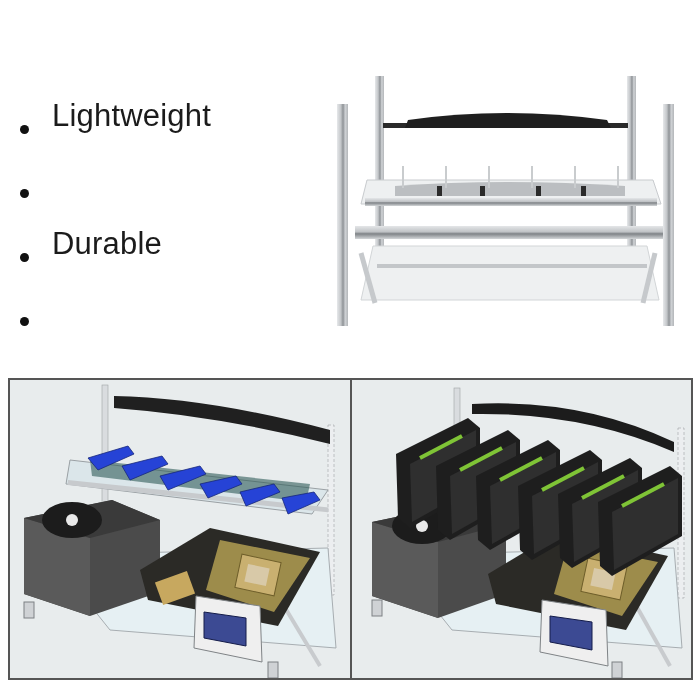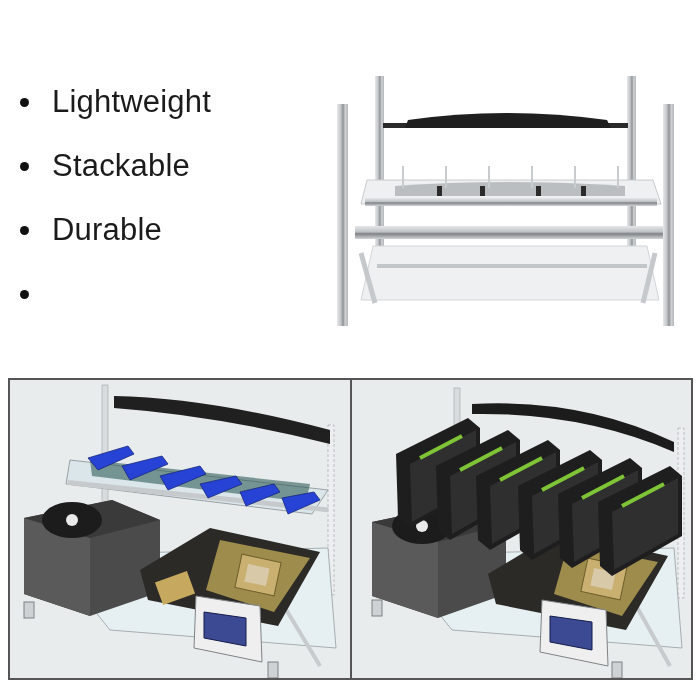--- a/index.html
+++ b/index.html
@@ -1,37 +1,36 @@
 <!DOCTYPE html>
 <html><head>
 <meta charset="utf-8">
 <style>
   html,body{margin:0;padding:0;background:#ffffff;}
   body{width:700px;height:700px;position:relative;overflow:hidden;font-family:"Liberation Sans",sans-serif;}
   .features{position:absolute;left:14px;top:70px;width:310px;margin:0;padding:0;list-style:none;}
-  .feature{position:relative;height:64px;display:flex;align-items:center;}
+  .feature{position:relative;height:64px;display:flex;align-items:flex-end;}
   .feature .dot{width:9px;height:9px;border-radius:50%;background:#111;margin-left:6px;margin-right:23px;flex:0 0 auto;}
   .feature .txt{font-size:31px;color:#1b1b1b;letter-spacing:0.2px;font-weight:normal;white-space:nowrap;}
   .hero{position:absolute;left:325px;top:68px;width:370px;height:265px;}
   .panel{position:absolute;top:378px;height:302px;background:#e8eced;border:2px solid #555;box-sizing:border-box;overflow:hidden;}
   .panel.left{left:8px;width:344px;}
   .panel.right{left:350px;width:343px;}
   svg{display:block;}
 </style>
 </head>
 <body>
 
 <ul class="features">
   <li class="feature">
       <span class="dot"></span>
       <span class="txt">Lightweight</span>
     </li>
   <li class="feature">
       <span class="dot"></span>
-      <span class="txt">Stackable</span>
     </li>
   <li class="feature">
       <span class="dot"></span>
       <span class="txt">Durable</span>
     </li>
   <li class="feature">
       <span class="dot"></span>
     </li>
 </ul>
 

